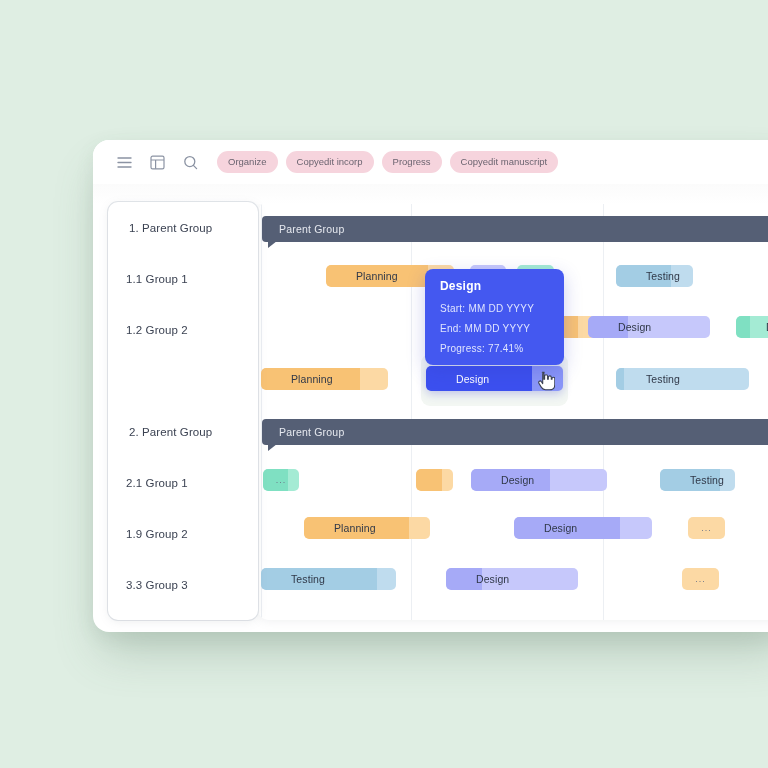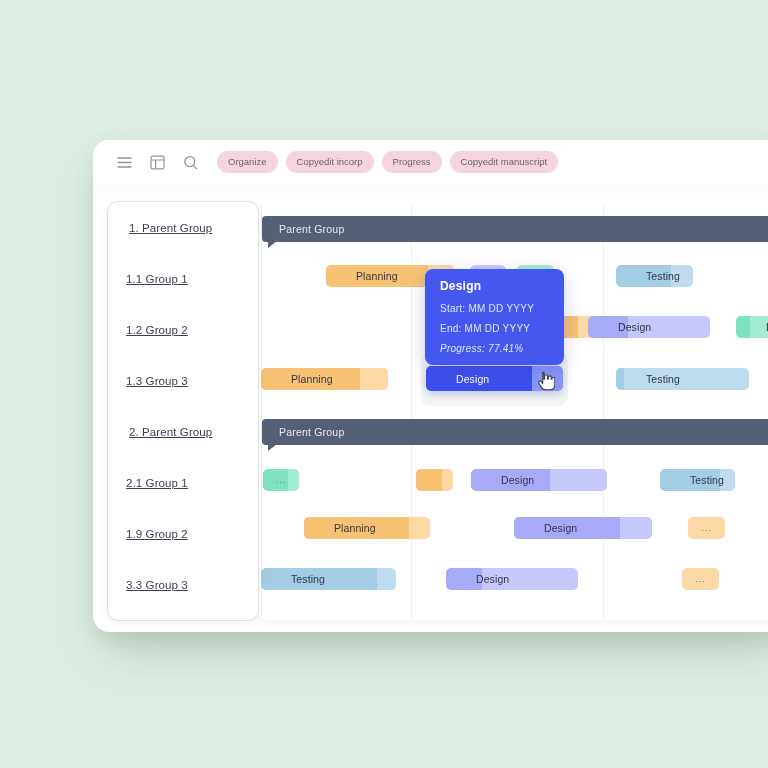--- a/index.html
+++ b/index.html
@@ -95,21 +95,20 @@
     position: absolute;
     left: 0; width: 100%;
     height: 51px;
     display: flex;
     align-items: center;
     padding-left: 18px;
     font-size: 11.5px;
     color: #3b4252;
     letter-spacing: .1px;
     cursor: pointer;
-    text-decoration: underline;
   }
   .side-row.parent { padding-left: 21px; }
 
   
   #timeline {
     position: absolute;
     left: 165px; top: 14px;
     right: 0;
     height: 418px;
     background: #fff;
@@ -224,21 +223,21 @@
     font-weight: bold;
     margin-bottom: 10px;
     letter-spacing: .2px;
   }
   #tooltip .tt-line {
     color: #dfe4fe;
     font-size: 10px;
     margin-bottom: 9px;
     letter-spacing: .25px;
   }
-  #tooltip .tt-line:last-child { margin-bottom: 0; font-style: italic; }
+  #tooltip .tt-line:last-child { margin-bottom: 0; }
 
   
   #cursor {
     position: absolute;
     z-index: 20;
     width: 17px; height: 20px;
     pointer-events: none;
   }
 </style>
 </head>
@@ -283,23 +282,20 @@
     <div id="sidebar">
       <div class="side-row parent" style="top:0px">
           <span>1. Parent Group</span>
         </div>
       <div class="side-row" style="top:51px">
           <span>1.1 Group 1</span>
         </div>
       <div class="side-row" style="top:102px">
           <span>1.2 Group 2</span>
         </div>
-      <div class="side-row" style="top:153px">
-          <span>1.3 Group 3</span>
-        </div>
       <div class="side-row parent" style="top:204px">
           <span>2. Parent Group</span>
         </div>
       <div class="side-row" style="top:255px">
           <span>2.1 Group 1</span>
         </div>
       <div class="side-row" style="top:306px">
           <span>1.9 Group 2</span>
         </div>
       <div class="side-row" style="top:357px">

